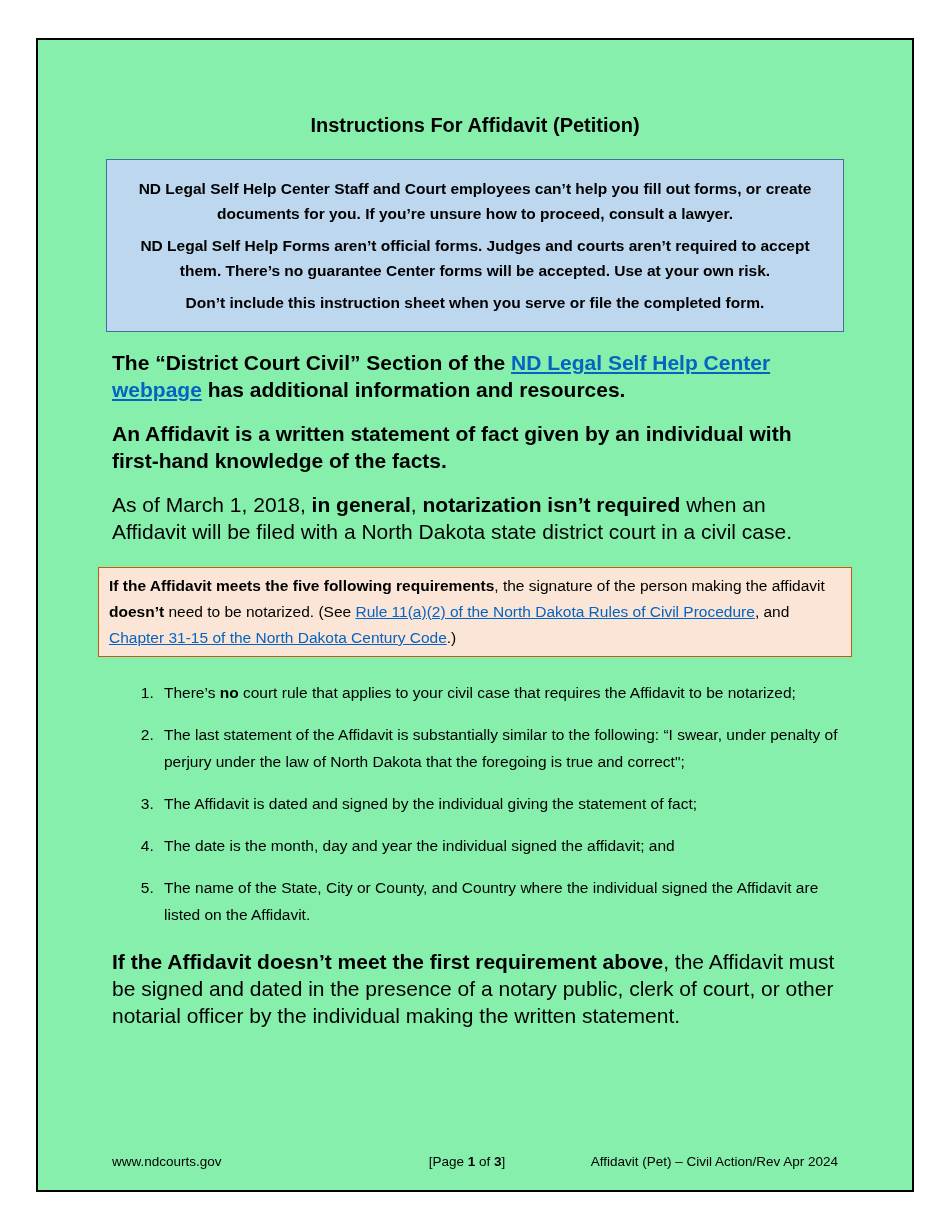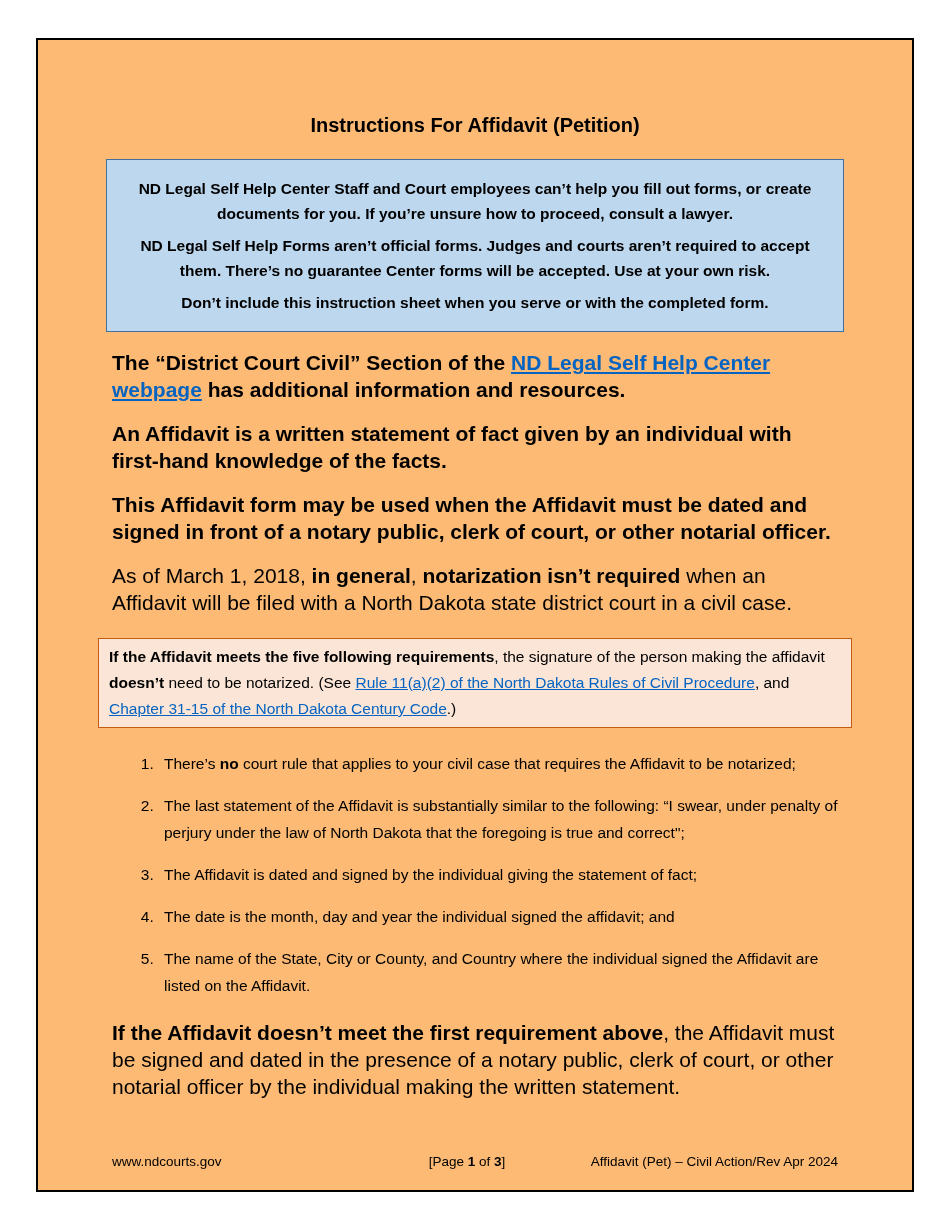--- a/index.html
+++ b/index.html
@@ -8,21 +8,21 @@
     --link:#0563C1; --frame:#000000;
   }
   *{box-sizing:border-box;}
   html,body{margin:0;padding:0;}
   body{
     width:950px;height:1230px;position:relative;background:#ffffff;
     font-family:"Liberation Sans",sans-serif;color:#000;
   }
   .frame{
     position:absolute;left:36px;top:38px;right:36px;bottom:38px;
-    border:2px solid var(--frame);background:#fdba74;
+    border:2px solid var(--frame);background:#86efac;
   }
   .inner{
     position:absolute;left:68px;right:68px;top:74px;
   }
   .doc-title{
     font-size:20px;font-weight:bold;text-align:center;margin:0 0 22px 0;
   }
   .notice-box{
     background:var(--notice_bg);border:1px solid var(--notice_border);
     padding:9px 26px;text-align:center;font-weight:bold;
@@ -57,27 +57,26 @@
 <body>
 
 <div class="frame">
   <div class="inner">
 
     <h1 class="doc-title">Instructions For Affidavit (Petition)</h1>
 
     <div class="notice-box">
       <p>ND Legal Self Help Center Staff and Court employees can’t help you fill out forms, or create documents for you. If you’re unsure how to proceed, consult a lawyer.</p>
       <p>ND Legal Self Help Forms aren’t official forms. Judges and courts aren’t required to accept them. There’s no guarantee Center forms will be accepted. Use at your own risk.</p>
-      <p>Don’t include this instruction sheet when you serve or with the completed form.</p>
+      <p>Don’t include this instruction sheet when you serve or file the completed form.</p>
     </div>
 
     <div class="body-text">
       <p class="para"><span style="font-weight: bold;">The “District Court Civil” Section of the </span><a href="#" class="lnk" style="font-weight: bold;">ND Legal Self Help Center webpage</a><span style="font-weight: bold;"> has additional information and resources.</span></p>
       <p class="para"><span style="font-weight: bold;">An Affidavit is a written statement of fact given by an individual with first-hand knowledge of the facts.</span></p>
-      <p class="para"><span style="font-weight: bold;">This Affidavit form may be used when the Affidavit must be dated and signed in front of a notary public, clerk of court, or other notarial officer.</span></p>
       <p class="para"><span>As of March 1, 2018, </span><span style="font-weight: bold;">in general</span><span>, </span><span style="font-weight: bold;">notarization isn’t required</span><span> when an Affidavit will be filed with a North Dakota state district court in a civil case.</span></p>
     </div>
 
     <div class="req-box"><span style="font-weight: bold;">If the Affidavit meets the five following requirements</span><span>, the signature of the person making the affidavit </span><span style="font-weight: bold;">doesn’t</span><span> need to be notarized. (See </span><a href="#" class="lnk">Rule 11(a)(2) of the North Dakota Rules of Civil Procedure</a><span>, and </span><a href="#" class="lnk">Chapter 31-15 of the North Dakota Century Code</a><span>.)</span></div>
 
     <ol class="req-list">
         <li><span>There’s </span><span style="font-weight: bold;">no</span><span> court rule that applies to your civil case that requires the Affidavit to be notarized;</span></li>
         <li><span>The last statement of the Affidavit is substantially similar to the following: “I swear, under penalty of perjury under the law of North Dakota that the foregoing is true and correct";</span></li>
         <li><span>The Affidavit is dated and signed by the individual giving the statement of fact;</span></li>
         <li><span>The date is the month, day and year the individual signed the affidavit; and</span></li>

